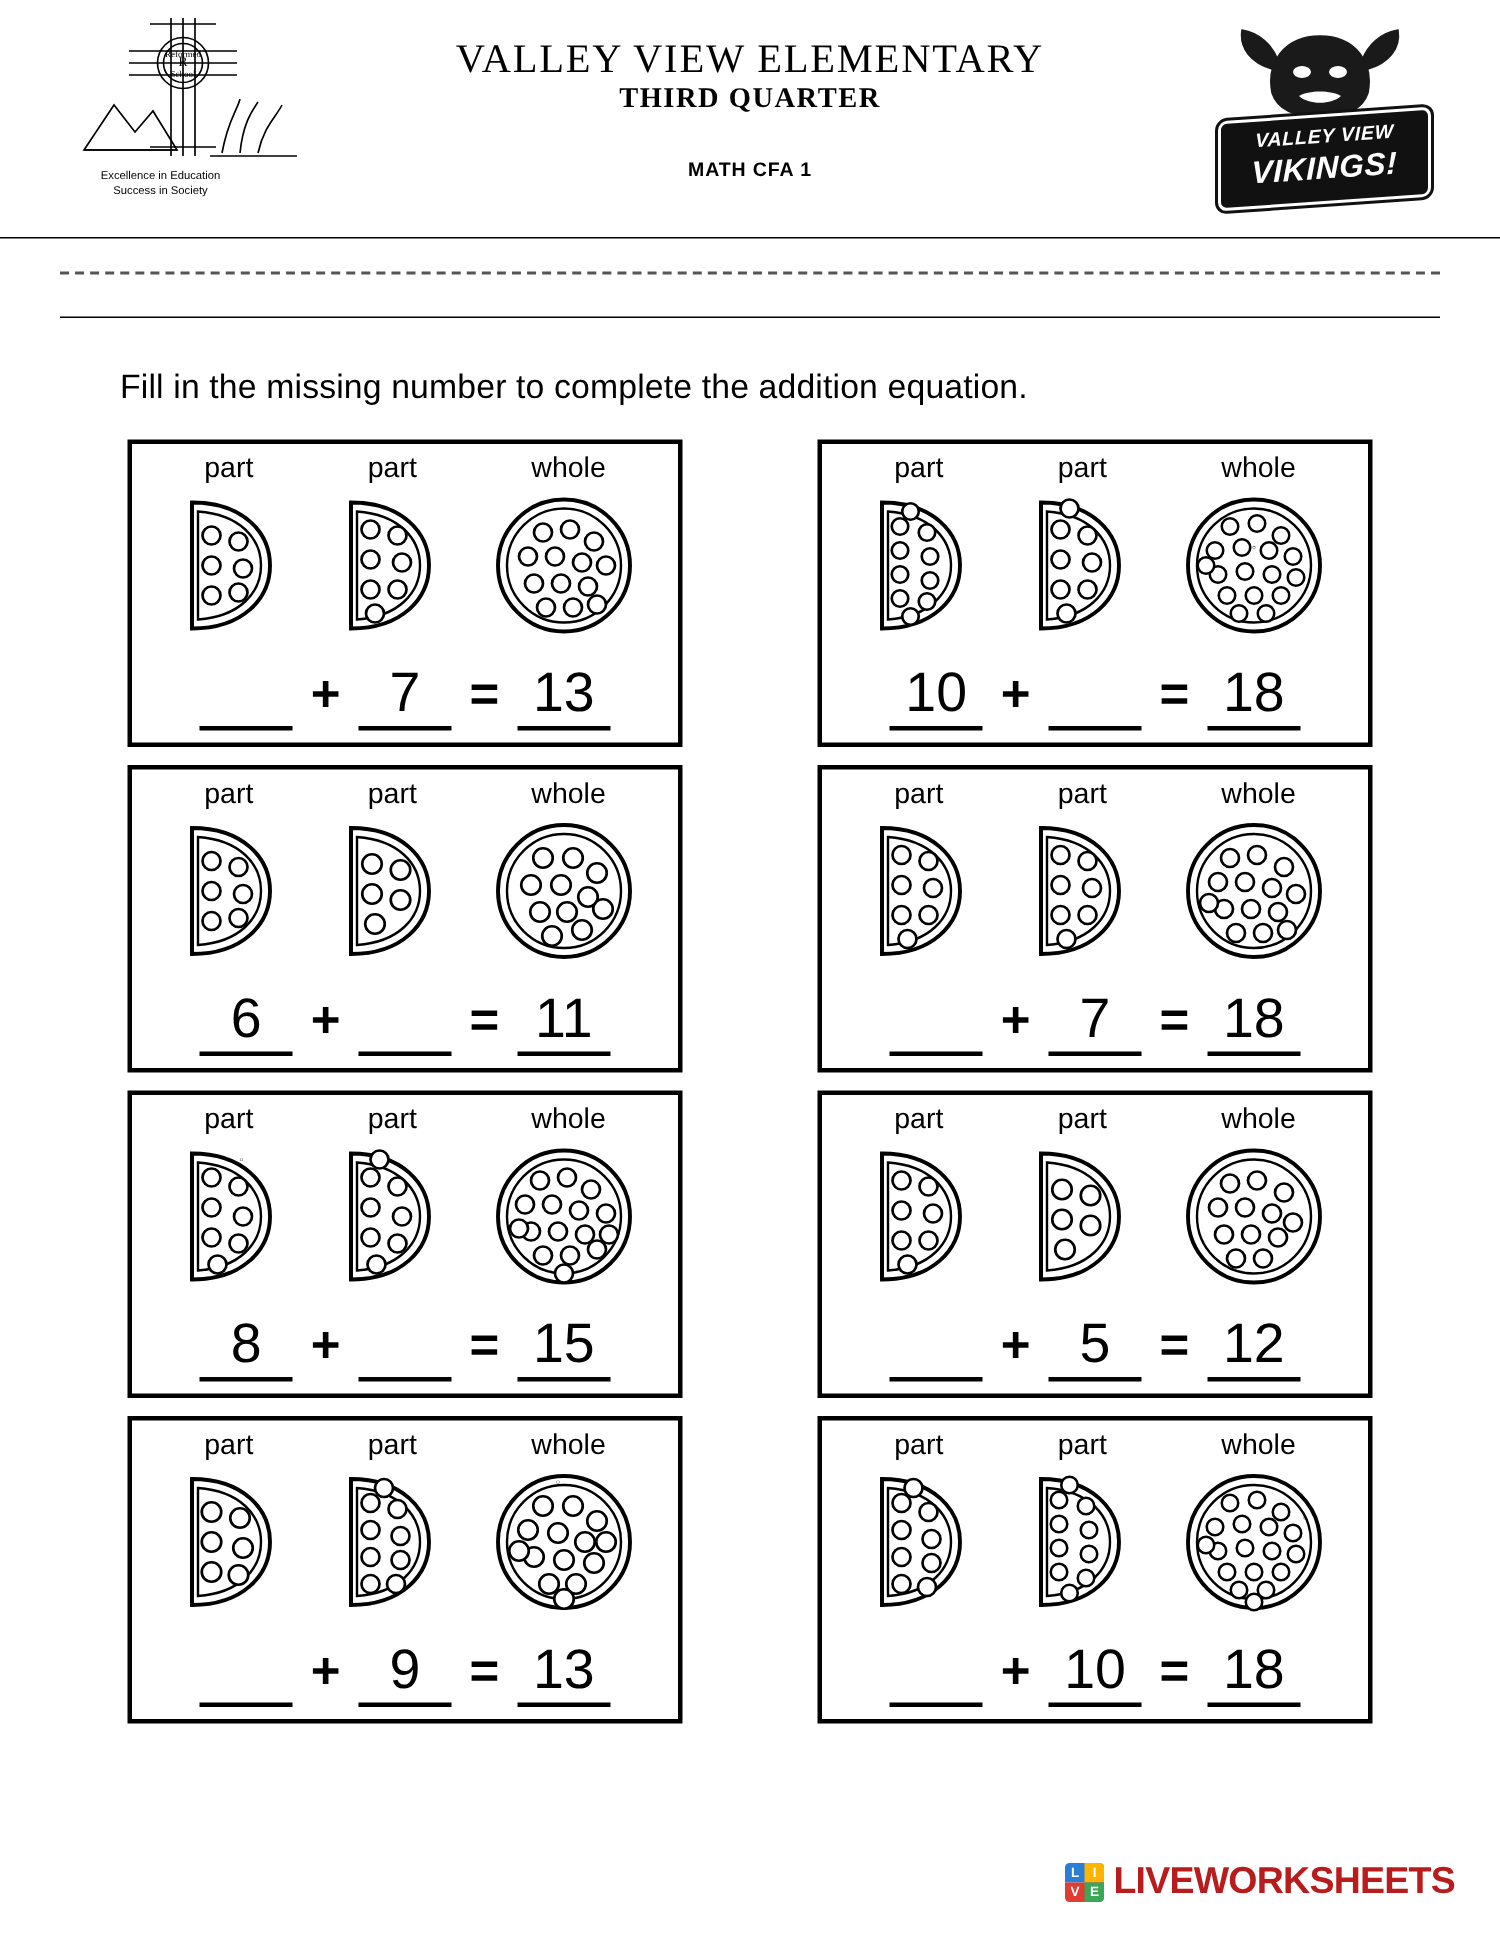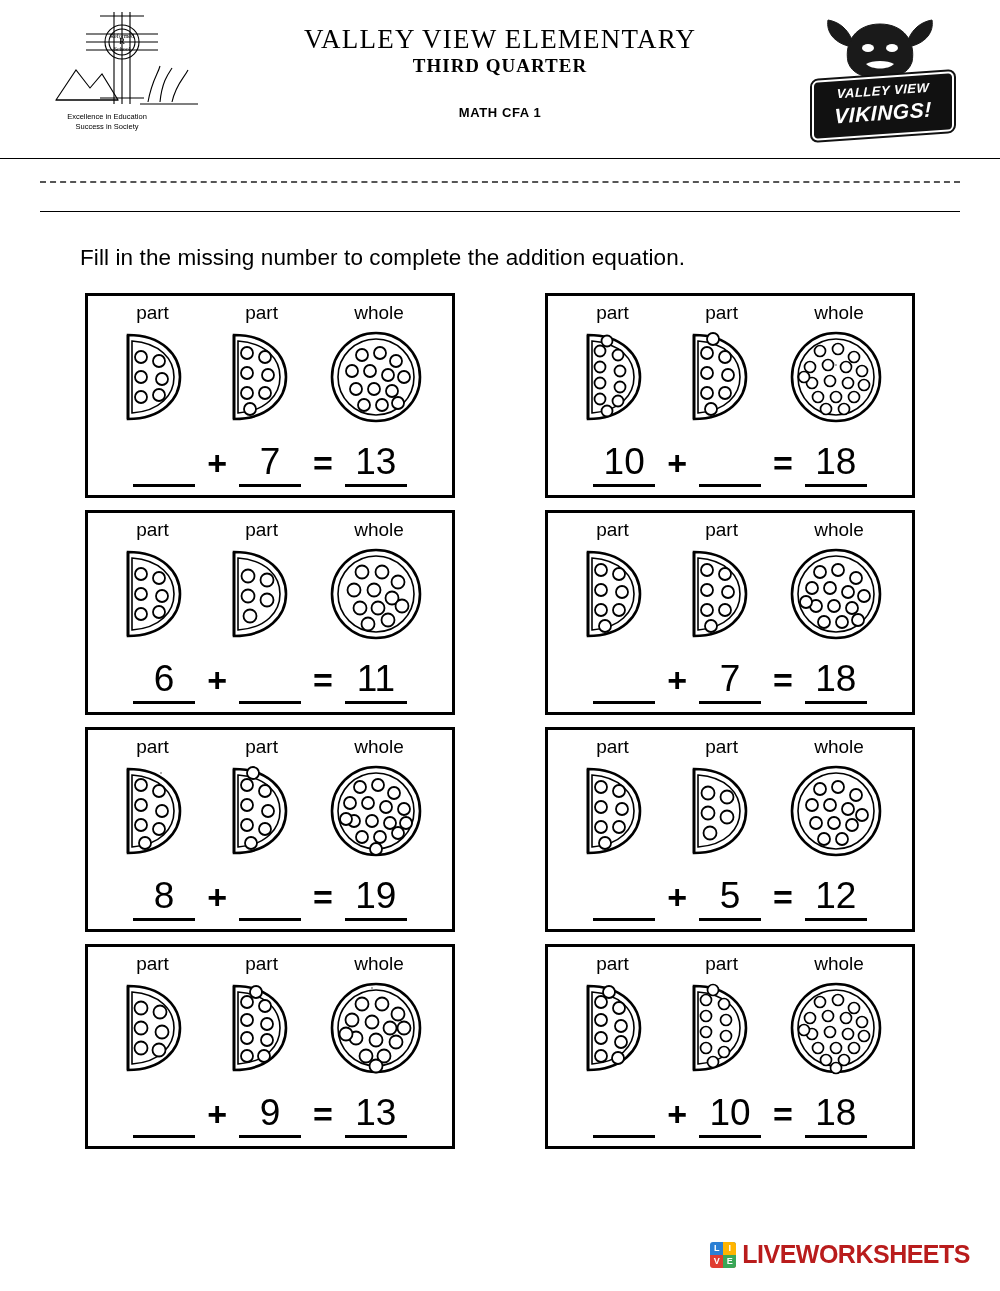--- a/index.html
+++ b/index.html
@@ -558,21 +558,21 @@
             <circle cx="80" cy="60" r="6"></circle>
             <circle cx="50" cy="86" r="6"></circle>
         </g>
       </svg>
     </div>
     <div class="eq">
       <div class="num">8</div>
       <div class="op">+</div>
       <div class="blank"></div>
       <div class="op">=</div>
-      <div class="num">19</div>
+      <div class="num">15</div>
     </div>
   </div>
 
   <div class="card">
     <div class="labels">
       <span>part</span>
       <span>part</span>
       <span>whole</span>
     </div>
     <div class="pizzas">

